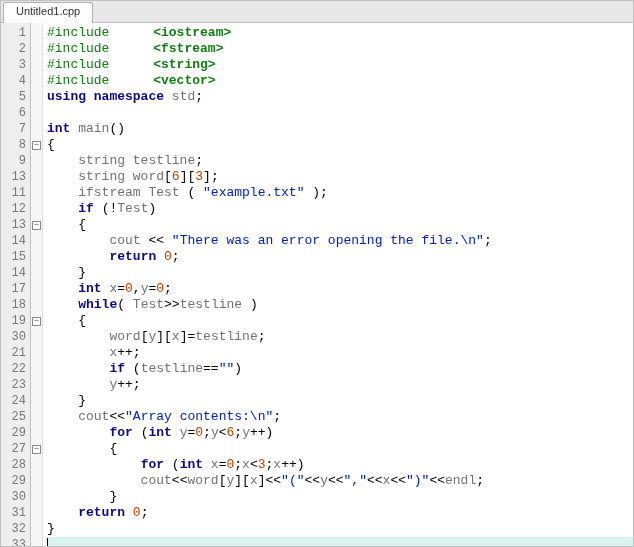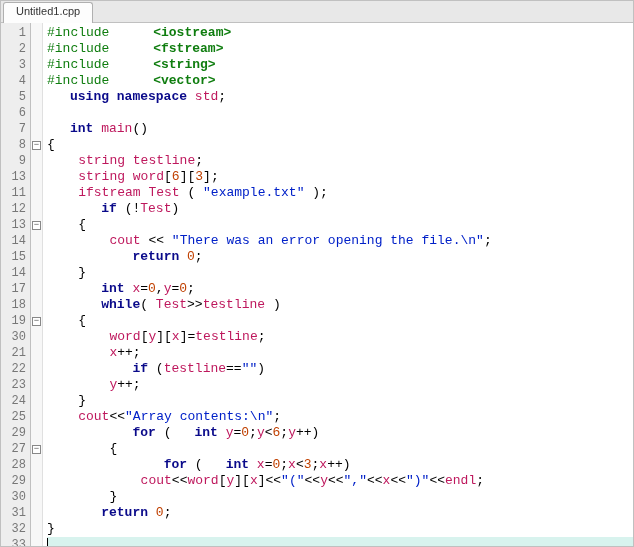--- a/index.html
+++ b/index.html
@@ -81,26 +81,26 @@
     white-space: pre;
     overflow: hidden;
   }
   .row {
     height: 16px;
     line-height: 16px;
   }
   .row.cur {
     background: #d8f3ee;
   }
-  .kw { color: #0a0a8a; font-weight: bold; margin-left: 23px; }
+  .kw { color: #0a0a8a; font-weight: bold; }
   .pp { color: #0f7d0f; text-align: right; }
   .ppkw { color: #0f7d0f; font-weight: bold; margin-left: 36px; }
   .str { color: #0020c8; }
   .num { color: #c04000; }
-  .id { color: #be185d; }
+  .id { color: #737373; }
   .op { color: #000; }
   .cursor {
     display: inline-block;
     width: 1px;
     height: 14px;
     background: #000;
     vertical-align: text-bottom;
   }
 </style>
 </head>

